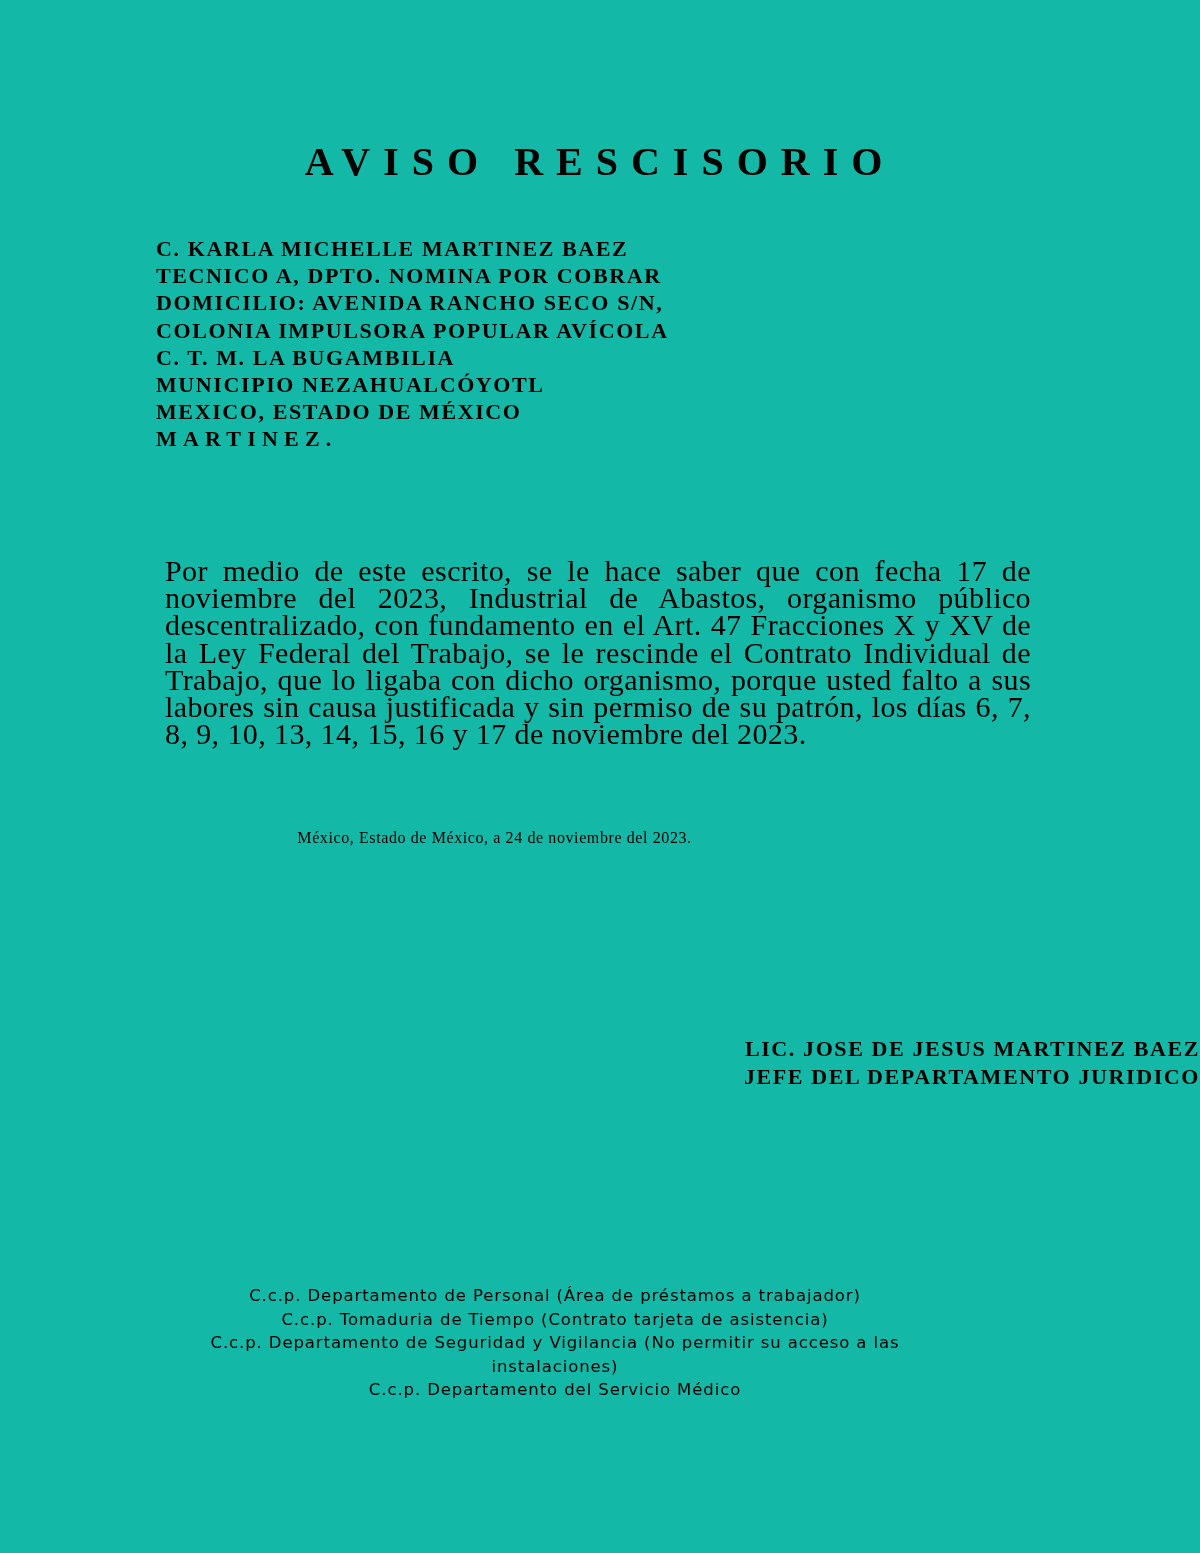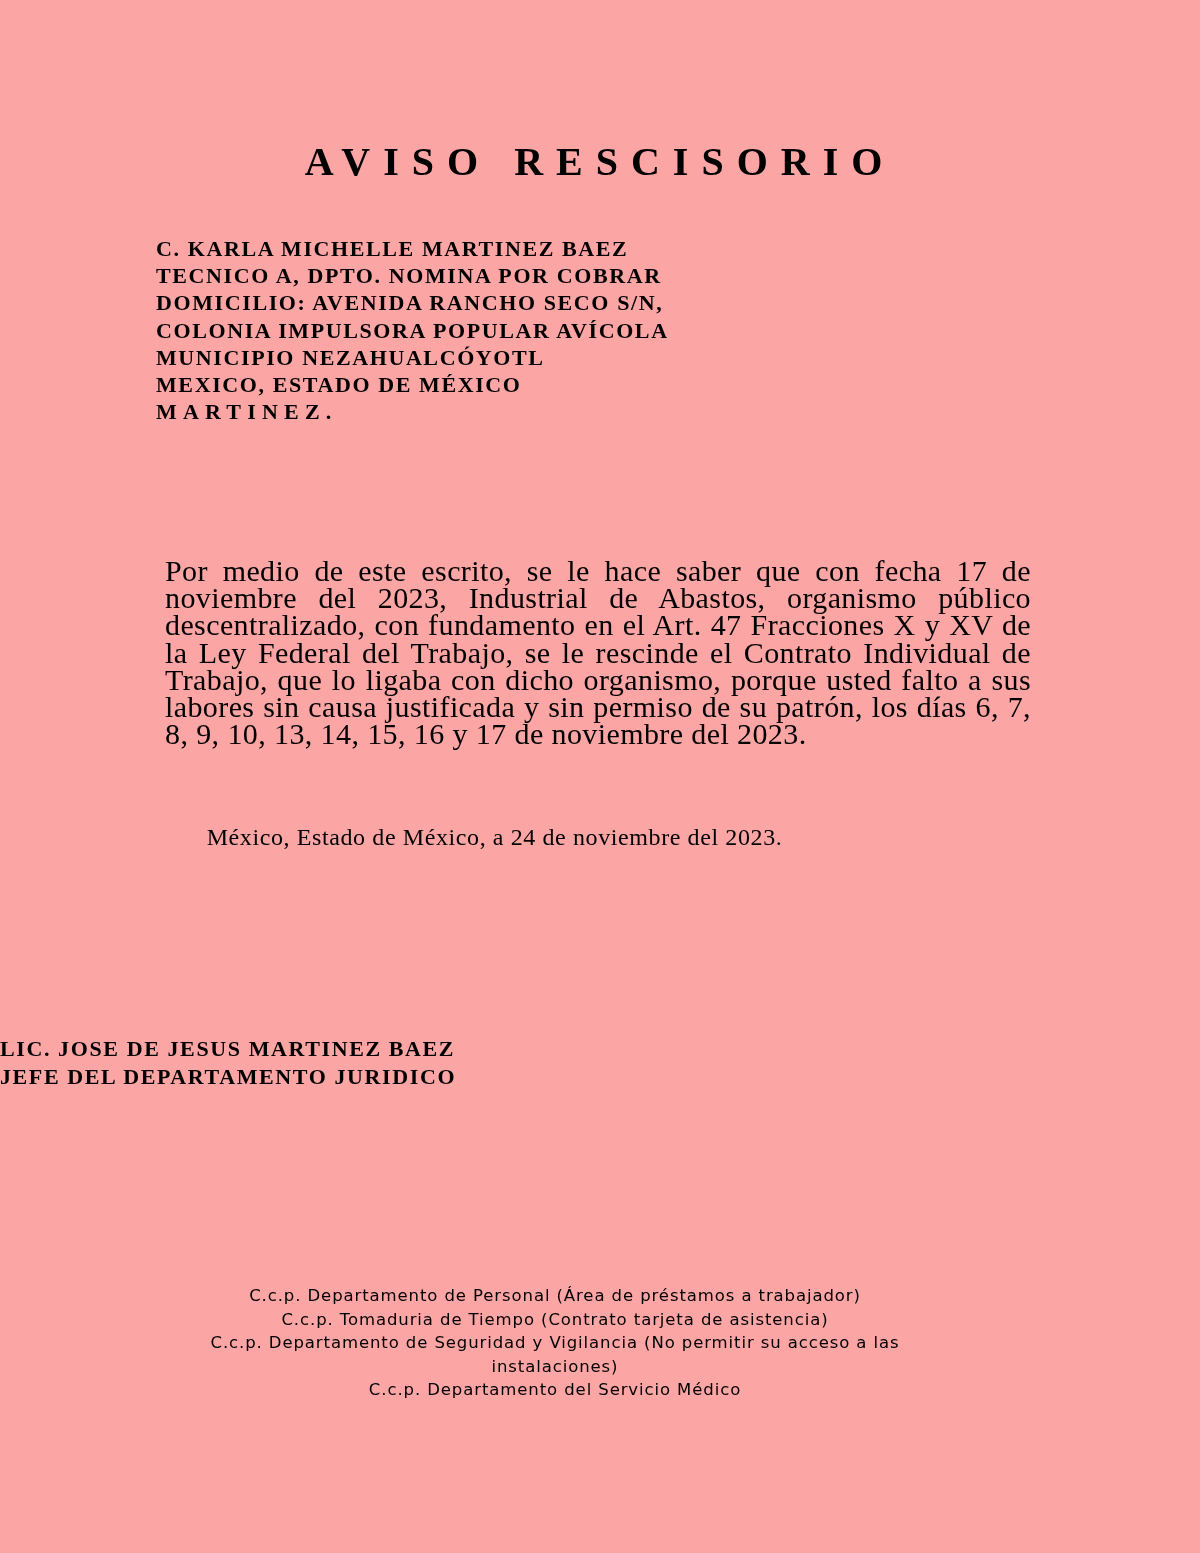--- a/index.html
+++ b/index.html
@@ -13,21 +13,21 @@
       position: relative;
       overflow: hidden;
       color: #000000;
       font-family: "Liberation Serif", "DejaVu Serif", serif;
     }
     .page {
       position: absolute;
       left: 0; top: 0;
       width: 1200px;
       height: 1553px;
-      background: #fca5a5;
+      background: #14b8a6;
     }
     .title {
       position: absolute;
       top: 138px;
       left: 0;
       width: 1200px;
       text-align: center;
       font-weight: bold;
       font-size: 40px;
       letter-spacing: 13px;
@@ -56,30 +56,30 @@
       text-align: justify;
       text-align-last: left;
       letter-spacing: 0.4px;
     }
     .place-date {
       position: absolute;
       top: 824px;
       left: 0;
       width: 989px;
       text-align: center;
-      font-size: 24px;
+      font-size: 16px;
       line-height: 27px;
       letter-spacing: 0.6px;
     }
     .signature {
       position: absolute;
       top: 1035px;
       left: 0;
       width: 1200px;
-      text-align: left;
+      text-align: right;
       font-weight: bold;
       font-size: 22px;
       line-height: 27.5px;
       letter-spacing: 1.6px;
     }
     .signature div { white-space: nowrap; }
     .cc {
       position: absolute;
       top: 1284px;
       left: 165px;
@@ -96,20 +96,21 @@
 
 <div class="page">
 
   <div class="title">AVISO RESCISORIO</div>
 
   <div class="recipient">
     <div>C. KARLA MICHELLE MARTINEZ BAEZ</div>
     <div>TECNICO A, DPTO. NOMINA POR COBRAR</div>
     <div>DOMICILIO: AVENIDA RANCHO SECO S/N,</div>
     <div>COLONIA IMPULSORA POPULAR AVÍCOLA</div>
+    <div>C. T. M. LA BUGAMBILIA</div>
     <div>MUNICIPIO NEZAHUALCÓYOTL</div>
     <div>MEXICO, ESTADO DE MÉXICO</div>
     <div class="spaced">MARTINEZ.</div>
   </div>
 
   <div class="body-text">Por medio de este escrito, se le hace saber que con fecha 17 de noviembre del 2023, Industrial de Abastos, organismo público descentralizado, con fundamento en el Art. 47 Fracciones X y XV de la Ley Federal del Trabajo, se le rescinde el Contrato Individual de Trabajo, que lo ligaba con dicho organismo, porque usted falto a sus labores sin causa justificada y sin permiso de su patrón, los días 6, 7, 8, 9, 10, 13, 14, 15, 16 y 17 de noviembre del 2023.</div>
 
   <div class="place-date">México, Estado de México, a 24 de noviembre del 2023.</div>
 
   <div class="signature">

